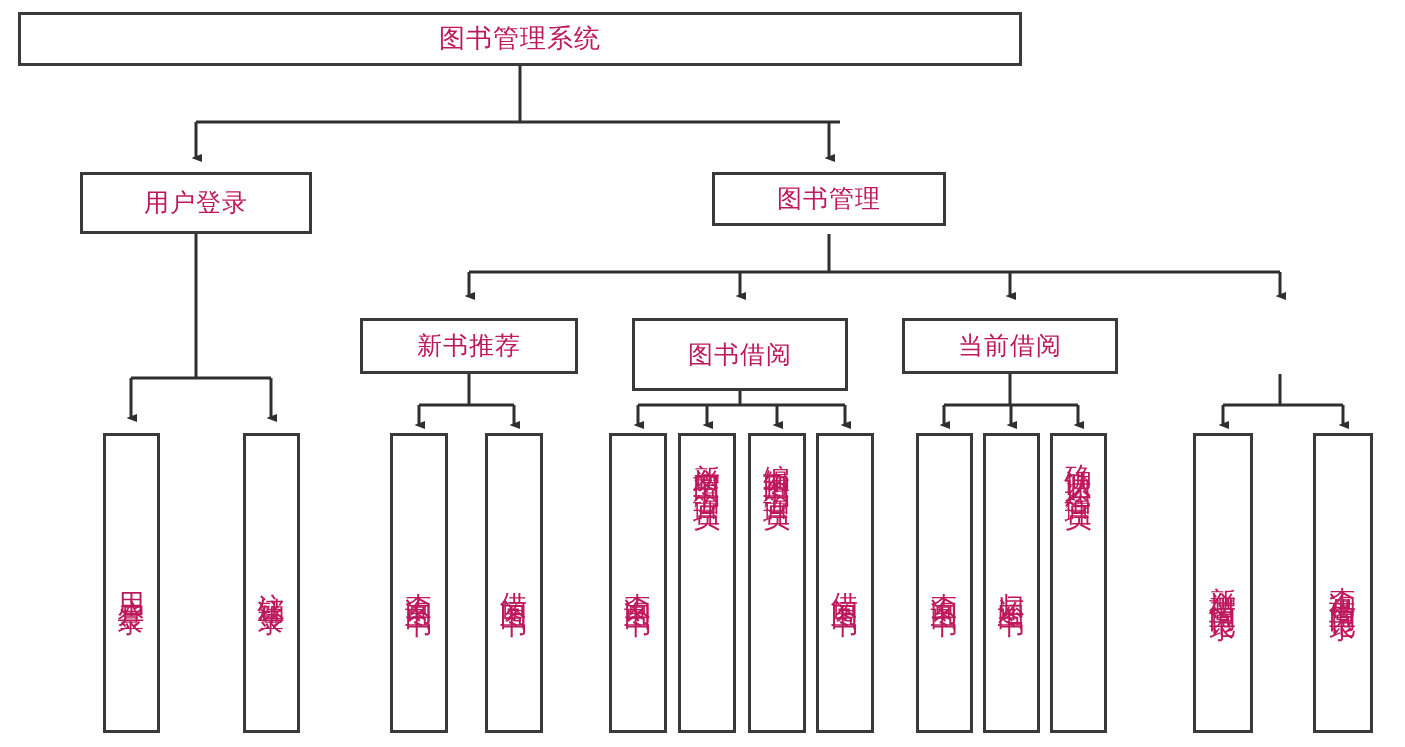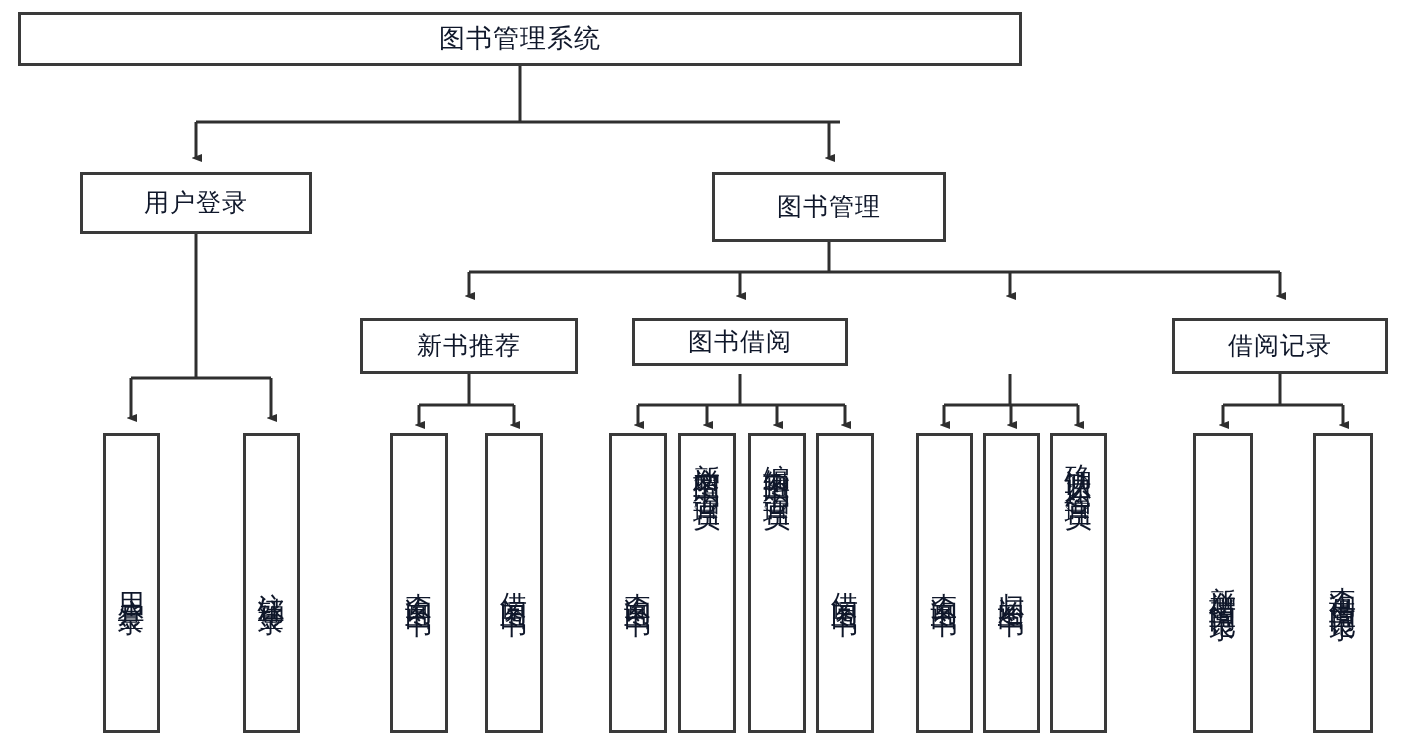--- a/index.html
+++ b/index.html
@@ -19,21 +19,21 @@
     pointer-events:none;
   }
   .node{
     position:absolute;
     box-sizing:border-box;
     background:#ffffff;
     border:3px solid #3a3a3a;
     display:flex;
     align-items:center;
     justify-content:center;
-    color:#0f172a;
+    color:#be185d;
   }
   .node .label{
     display:block;
     line-height:1.12;
     white-space:nowrap;
     letter-spacing:1px;
   }
   
   .node.horiz .label{
     font-size:25px;
@@ -125,32 +125,32 @@
     </g>
   </svg>
 
   <div class="node horiz root" style="left:18px;top:12px;width:1004px;height:54px;">
     <span class="label">图书管理系统</span>
   </div>
 
   <div class="node horiz" style="left:80px;top:172px;width:232px;height:62px;">
     <span class="label">用户登录</span>
   </div>
-  <div class="node horiz" style="left:712px;top:172px;width:234px;height:70px;">
+  <div class="node horiz" style="left:712px;top:172px;width:234px;height:54px;">
     <span class="label">图书管理</span>
   </div>
 
   <div class="node horiz" style="left:360px;top:318px;width:218px;height:56px;text-align:center;">
     <span class="label">新书推荐</span>
   </div>
-  <div class="node horiz" style="left:632px;top:318px;width:216px;height:48px;">
+  <div class="node horiz" style="left:632px;top:318px;width:216px;height:73px;">
     <span class="label">图书借阅</span>
   </div>
-  <div class="node horiz" style="left:1172px;top:318px;width:216px;height:56px;">
-    <span class="label">借阅记录</span>
+  <div class="node horiz" style="left:902px;top:318px;width:216px;height:56px;">
+    <span class="label">当前借阅</span>
   </div>
 
   <div class="node vert centered" style="left:103px;top:433px;width:57px;height:300px;">
     <span class="label">用户登录</span>
   </div>
   <div class="node vert centered" style="left:243px;top:433px;width:57px;height:300px;">
     <span class="label">注销登录</span>
   </div>
 
   <div class="node vert centered" style="left:390px;top:433px;width:58px;height:300px;">

